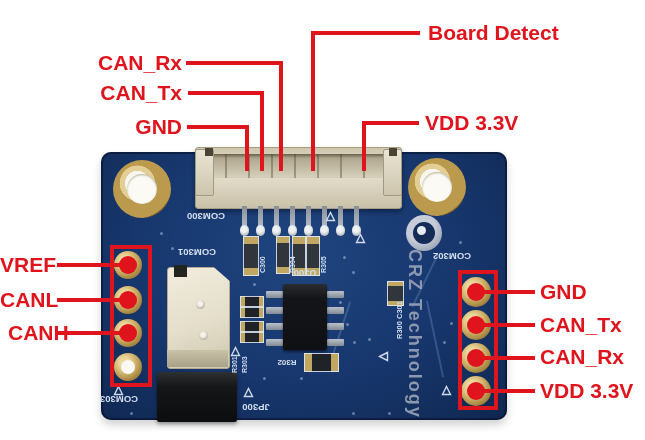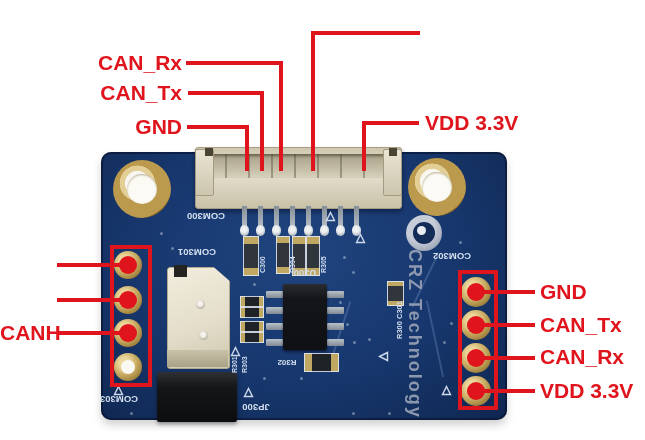--- a/index.html
+++ b/index.html
@@ -249,22 +249,25 @@
   <div class="abs hline" style="left:475px;top:356px;width:60px;"></div>
   <div class="abs hline" style="left:475px;top:389px;width:60px;"></div>
   <div class="abs rdot" style="left:467px;top:283px;"></div>
   <div class="abs rdot" style="left:467px;top:316px;"></div>
   <div class="abs rdot" style="left:467px;top:349px;"></div>
   <div class="abs rdot" style="left:467px;top:382px;"></div>
 
   <div class="abs lbl lbl-r" style="left:80px;top:52px;width:102px;">CAN_Rx</div>
   <div class="abs lbl lbl-r" style="left:80px;top:82px;width:102px;">CAN_Tx</div>
   <div class="abs lbl lbl-r" style="left:80px;top:116px;width:102px;">GND</div>
+  <div class="abs lbl" style="left:428px;top:22px;">Board Detect</div>
   <div class="abs lbl" style="left:425px;top:112px;">VDD 3.3V</div>
 
-  <div class="abs lbl lbl-r" style="left:0px;top:322px;width:55px;">CANH</div>
+  <div class="abs lbl lbl-r" style="left:0px;top:254px;width:55px;">VREF</div>
+  <div class="abs lbl lbl-r" style="left:0px;top:289px;width:55px;">CANL</div>
+  <div class="abs lbl lbl-r" style="left:8px;top:322px;width:55px;">CANH</div>
 
   <div class="abs lbl" style="left:540px;top:281px;">GND</div>
   <div class="abs lbl" style="left:540px;top:314px;">CAN_Tx</div>
   <div class="abs lbl" style="left:540px;top:346px;">CAN_Rx</div>
   <div class="abs lbl" style="left:540px;top:380px;">VDD 3.3V</div>
 
 </div>
 
 </body></html>

